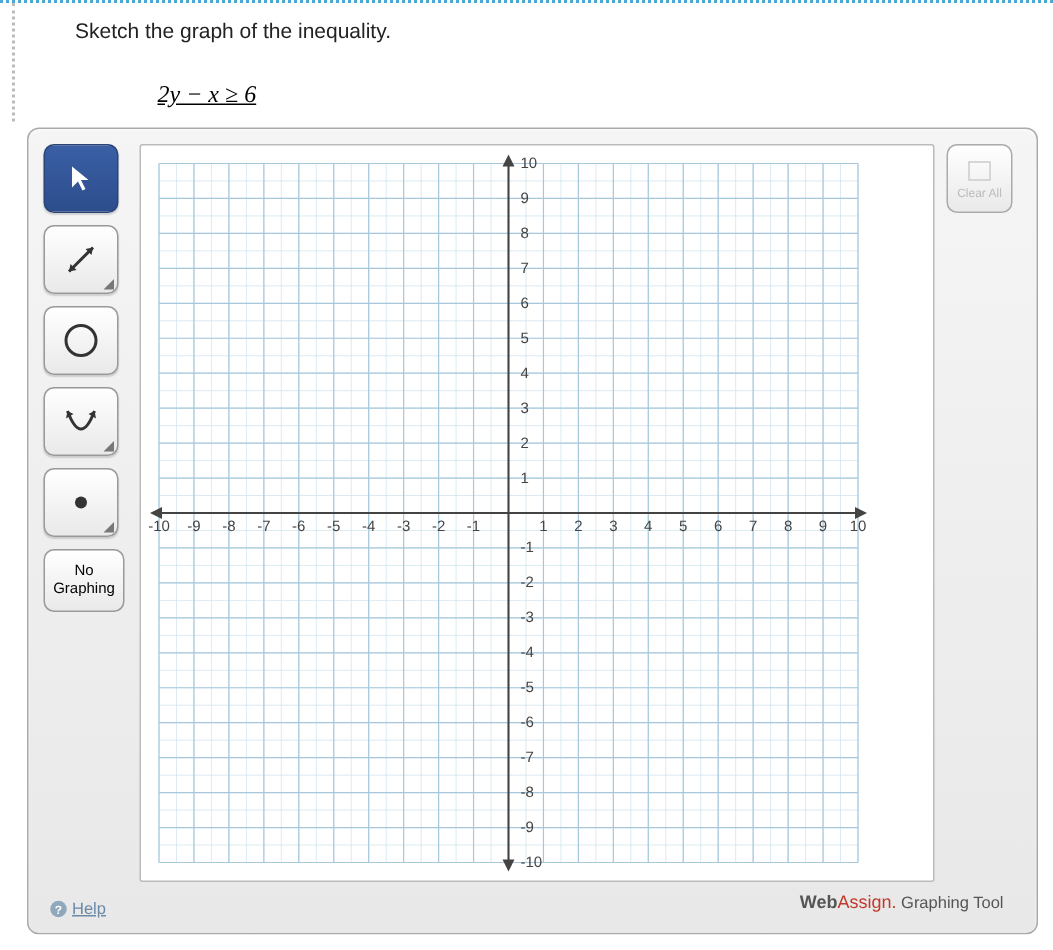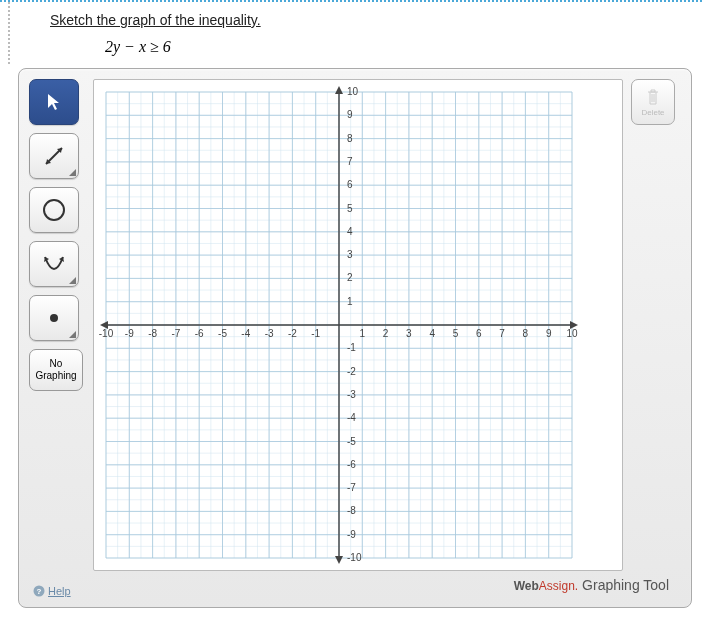--- a/index.html
+++ b/index.html
@@ -14,28 +14,28 @@
     width: 100%;
   }
   .question-area {
     padding: 10px 20px 8px 40px;
     border-left: 2px dotted #bbb;
     margin-left: 8px;
   }
   .prompt {
     font-size: 14px;
     color: #222;
-    margin-bottom: 10px;
-    text-decoration: underline;
+    margin-bottom: 27px;
   }
   .inequality {
     font-size: 16px;
     font-style: italic;
     margin-left: 55px;
     font-family: "Times New Roman", serif;
+    text-decoration: underline;
   }
   .tool-frame {
     margin: 4px 10px 0 18px;
     border: 1px solid #aaa;
     border-radius: 8px;
     background: linear-gradient(#f5f5f5, #e8e8e8);
     position: relative;
     padding: 10px;
     box-shadow: inset 0 1px 2px rgba(255,255,255,0.7);
   }
@@ -129,21 +129,21 @@
     gap: 3px;
     cursor: pointer;
   }
   .footer-brand {
     text-align: right;
     padding: 6px 12px 4px 0;
     font-size: 12px;
   }
   .brand-web { color: #555; font-weight: bold; }
   .brand-assign { color: #c0392b; font-weight: normal; }
-  .brand-tail { color: #555; font-size: 14px; }
+  .brand-tail { color: #555; font-size: 11px; }
   svg.grid { display: block; }
   .axis-label { font-size: 10px; fill: #444; font-family: Arial, sans-serif; }
 </style>
 </head>
 <body>
 
 <div class="top-dotted"></div>
 
 <div class="question-area">
   <div class="prompt">Sketch the graph of the inequality.</div>
@@ -364,24 +364,24 @@
           <text class="axis-label" x="253" y="108.19999999999999" text-anchor="start">6</text>
           <text class="axis-label" x="253" y="84.89999999999998" text-anchor="start">7</text>
           <text class="axis-label" x="253" y="61.599999999999966" text-anchor="start">8</text>
           <text class="axis-label" x="253" y="38.30000000000001" text-anchor="start">9</text>
           <text class="axis-label" x="253" y="15" text-anchor="start">10</text>
         </svg>
     </div>
 
     <div class="toolbar-right">
       <div class="action-btn">
-        <svg width="16" height="18">
-          <path d="M3 4 h10 M5 4 v12 h6 v-12 M6 2 h4 v2 h-4 z M7 6 v8 M9 6 v8" stroke="#ccc" stroke-width="1" fill="none"></path>
-        </svg>
-        <span>Delete</span>
+        <svg width="18" height="16">
+          <rect x="2" y="2" width="14" height="12" fill="none" stroke="#ccc" stroke-width="1"></rect>
+        </svg>
+        <span>Clear All</span>
       </div>
     </div>
   </div>
 
   <div class="help-link">
     <svg width="12" height="12">
       <circle cx="6" cy="6" r="5.5" fill="#8fa8bc"></circle>
       <text x="6" y="9" font-size="8" text-anchor="middle" fill="#fff" font-weight="bold">?</text>
     </svg>
     <span>Help</span>

